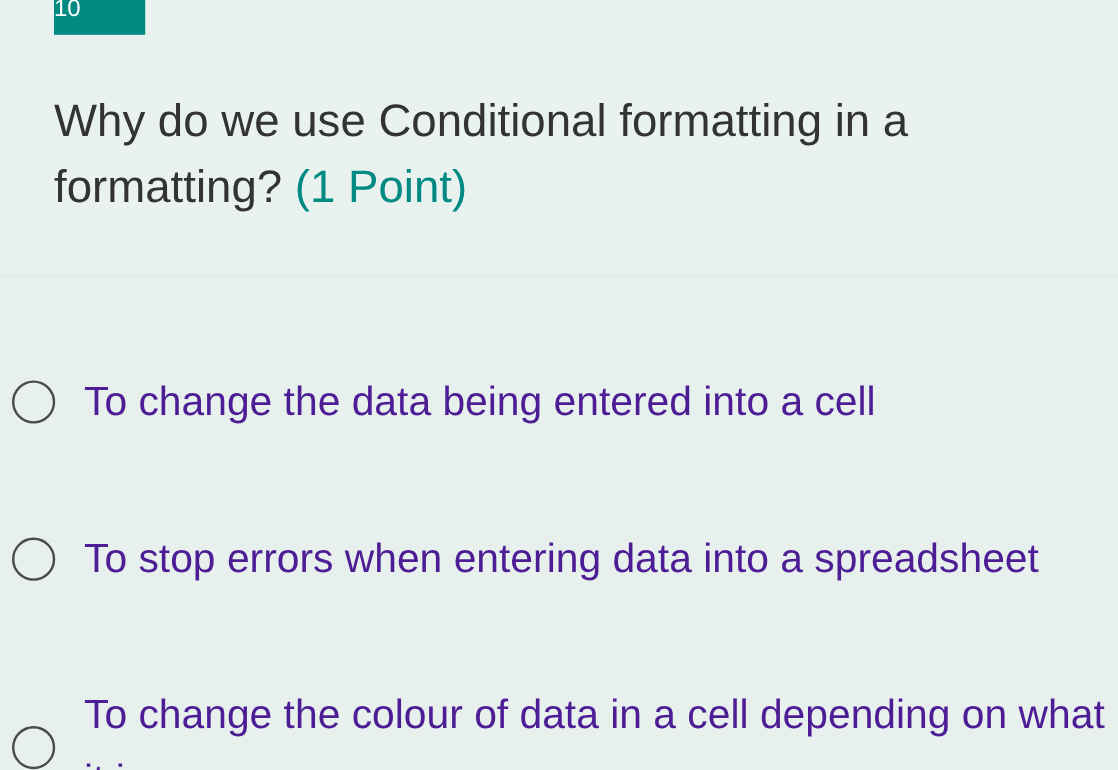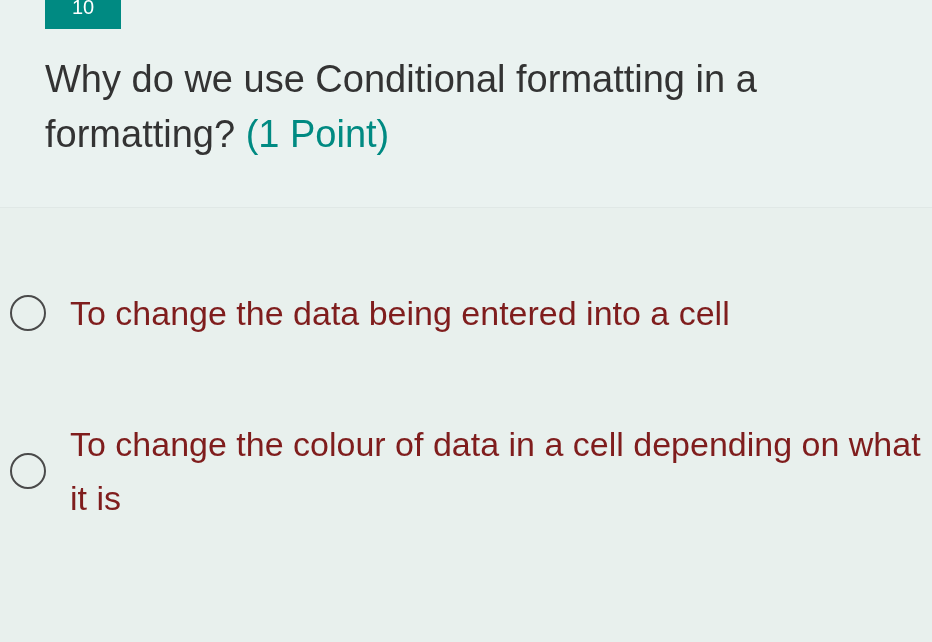--- a/index.html
+++ b/index.html
@@ -18,23 +18,23 @@
       background: #eaf2f0;
       padding: 0 45px 45px 45px;
       border-bottom: 1px solid rgba(0,0,0,0.04);
     }
     .number-badge {
       display: inline-block;
       background: #008a82;
       color: white;
       width: 76px;
       height: 29px;
-      margin-bottom: 19px;
+      margin-bottom: 40px;
       font-size: 20px;
-      text-align: center;
+      text-align: left;
       line-height: 14px;
       overflow: hidden;
     }
     .question-text {
       font-size: 38px;
       color: #333333;
       line-height: 1.45;
       font-weight: 400;
     }
     .points {
@@ -55,21 +55,21 @@
       height: 36px;
       min-width: 36px;
       border: 2px solid #4a4a4a;
       border-radius: 50%;
       margin-right: 24px;
       background: transparent;
       cursor: pointer;
     }
     .option-text {
       font-size: 34px;
-      color: #7f1d1d;
+      color: #4c1d95;
       line-height: 1.6;
       font-weight: 400;
     }
   </style>
 </head>
 <body>
 
 <div class="question-header">
   <div class="number-badge">10</div>
   <div class="question-text">
@@ -78,15 +78,19 @@
   </div>
 </div>
 
 <div class="options-container">
   <div class="option-row">
     <div class="radio-circle"></div>
     <div class="option-text">To change the data being entered into a cell</div>
   </div>
   <div class="option-row">
     <div class="radio-circle"></div>
+    <div class="option-text">To stop errors when entering data into a spreadsheet</div>
+  </div>
+  <div class="option-row">
+    <div class="radio-circle"></div>
     <div class="option-text">To change the colour of data in a cell depending on what it is</div>
   </div>
 </div>
 
 </body></html>

